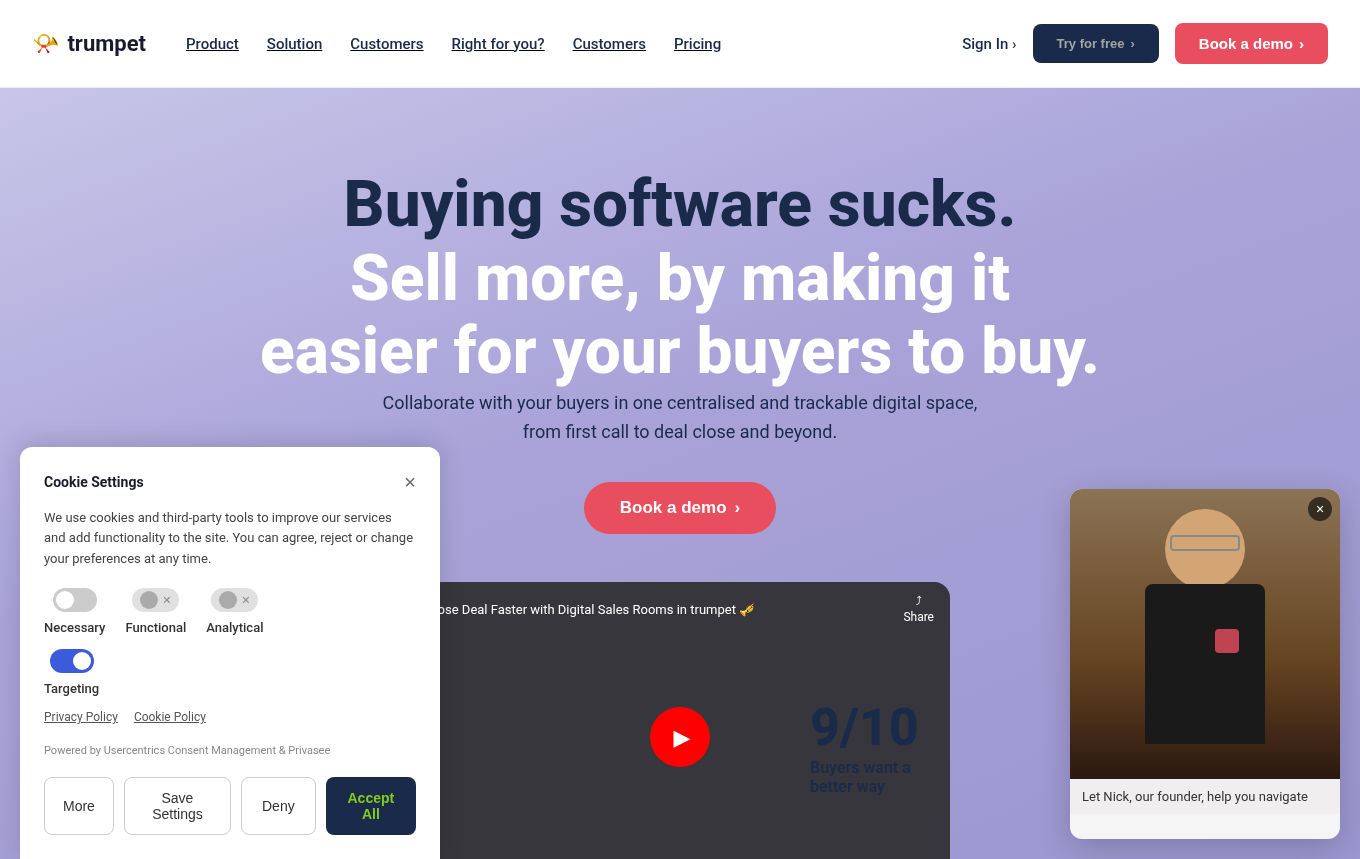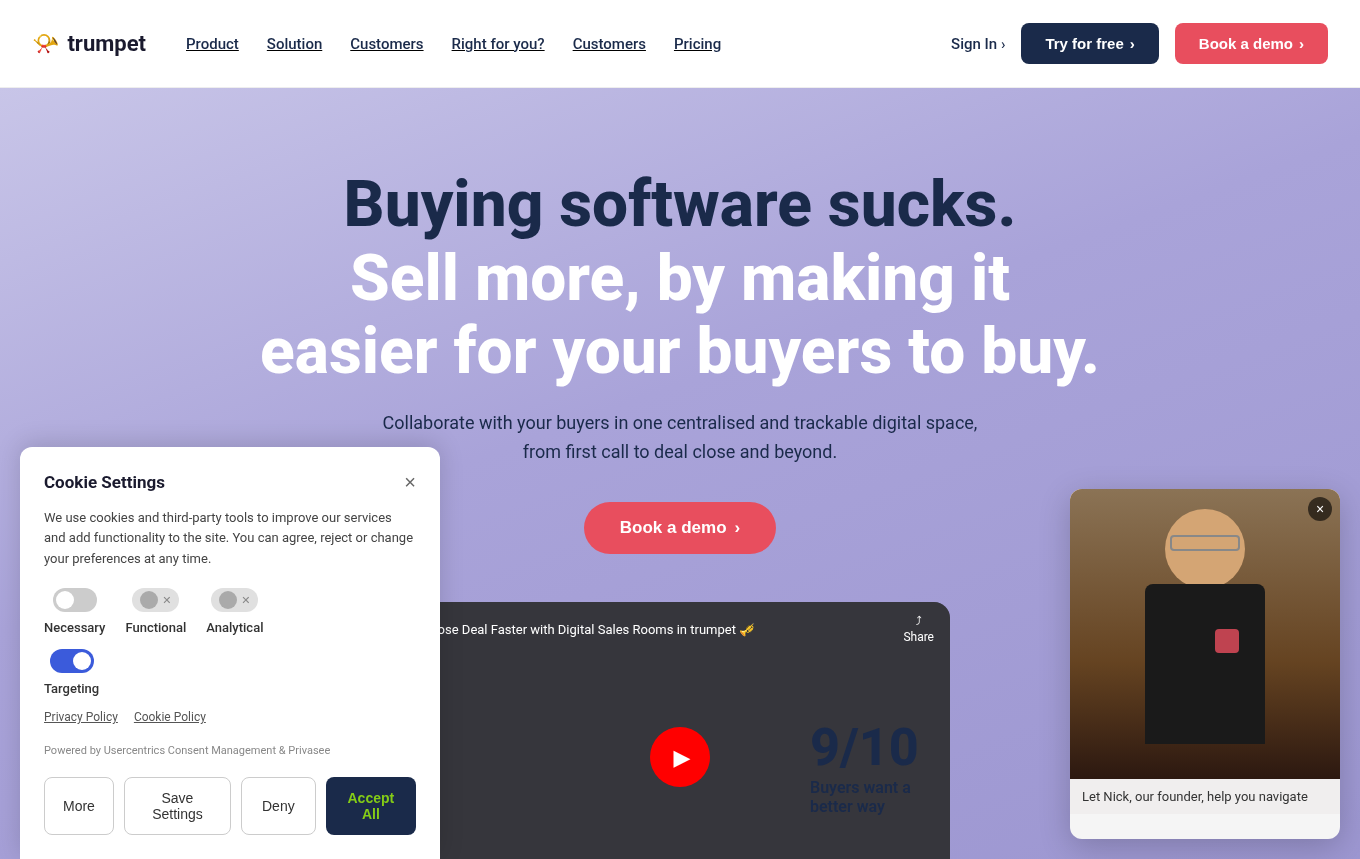--- a/index.html
+++ b/index.html
@@ -11,33 +11,33 @@
       background: #fff; display: flex; align-items: center; padding: 0 32px;
       z-index: 100; border-bottom: 1px solid #eee;
     }
     .nav-logo { display: flex; align-items: center; gap: 8px; margin-right: 40px; }
     .logo-icon { color: #e84e5e; font-size: 22px; }
     .logo-text { font-size: 22px; font-weight: 700; color: #1a1a2e; }
     .nav-links { display: flex; gap: 28px; flex: 1; text-decoration: underline; }
     .nav-link { text-decoration: none; color: #1a2a4a; font-size: 15px; font-weight: 500; cursor: pointer; }
     .nav-right { display: flex; align-items: center; gap: 16px; }
     .sign-in { color: #1a2a4a; font-size: 15px; font-weight: 500; text-decoration: none; cursor: pointer; }
-    .btn-try { background: #1a2a4a; color: #ffffff; border: none; border-radius: 8px; padding: 12px 24px; font-size: 15px; font-weight: 600; cursor: pointer; display: flex; align-items: center; gap: 6px; }
+    .btn-try { background: #1a2a4a; color: #a3a3a3; border: none; border-radius: 8px; padding: 12px 24px; font-size: 13px; font-weight: 600; cursor: pointer; display: flex; align-items: center; gap: 6px; }
     .btn-demo-nav { background: #e84e5e; color: #fff; border: none; border-radius: 8px; padding: 12px 24px; font-size: 15px; font-weight: 600; cursor: pointer; display: flex; align-items: center; gap: 6px; }
 
     
     .hero {
       margin-top: 88px;
       background: linear-gradient(160deg, #c8c5e8 0%, #a9a3d9 40%, #9b95d0 100%);
       min-height: 771px;
       display: flex; flex-direction: column; align-items: center;
       padding: 80px 40px 40px;
       position: relative;
     }
-    .hero-title { text-align: center; font-size: 64px; font-weight: 800; line-height: 1.15; color: #1a2a4a; margin-bottom: 20px; }
+    .hero-title { text-align: center; font-size: 64px; font-weight: 800; line-height: 1.15; color: #1a2a4a; }
     .hero-title .line2, .hero-title .line3 { color: #fff; }
     .hero-subtitle { text-align: center; font-size: 18px; color: #1a2a4a; margin-bottom: 36px; line-height: 1.6; }
     .btn-demo-hero { background: #e84e5e; color: #fff; border: none; border-radius: 30px; padding: 16px 36px; font-size: 17px; font-weight: 600; cursor: pointer; display: flex; align-items: center; gap: 8px; margin-bottom: 48px; }
 
     
     .video-area {
       width: 540px; height: 310px; background: #000; border-radius: 16px;
       position: relative; overflow: hidden; display: flex; align-items: center; justify-content: center;
       margin: 0 auto;
     }
@@ -66,21 +66,21 @@
     
     .cookie-banner {
       position: fixed; bottom: 0; left: 20px;
       width: 420px;
       background: #fff; border-radius: 12px 12px 0 0;
       box-shadow: 0 -4px 24px rgba(0,0,0,0.15);
       z-index: 300; padding: 24px;
       bottom: 0;
     }
     .cookie-header { display: flex; justify-content: space-between; align-items: center; margin-bottom: 14px; }
-    .cookie-title { font-size: 17px; font-weight: 700; color: #1a1a2e; }
+    .cookie-title { font-size: 14px; font-weight: 700; color: #1a1a2e; }
     .cookie-close { background: none; border: none; font-size: 20px; cursor: pointer; color: #666; }
     .cookie-body { font-size: 13px; color: #444; line-height: 1.6; margin-bottom: 18px; }
     .cookie-toggles { display: flex; gap: 20px; margin-bottom: 14px; flex-wrap: wrap; }
     .toggle-group { display: flex; align-items: center; gap: 8px; flex-direction: column; }
     .toggle-label { font-size: 13px; color: #333; font-weight: 500; }
     
     .toggle { position: relative; display: inline-block; width: 44px; height: 24px; }
     .toggle input { opacity: 0; width: 0; height: 0; }
     .slider { position: absolute; cursor: pointer; inset: 0; background: #ccc; border-radius: 24px; transition: .3s; }
     .slider::before { content: ''; position: absolute; width: 18px; height: 18px; left: 3px; bottom: 3px; background: #fff; border-radius: 50%; transition: .3s; }

